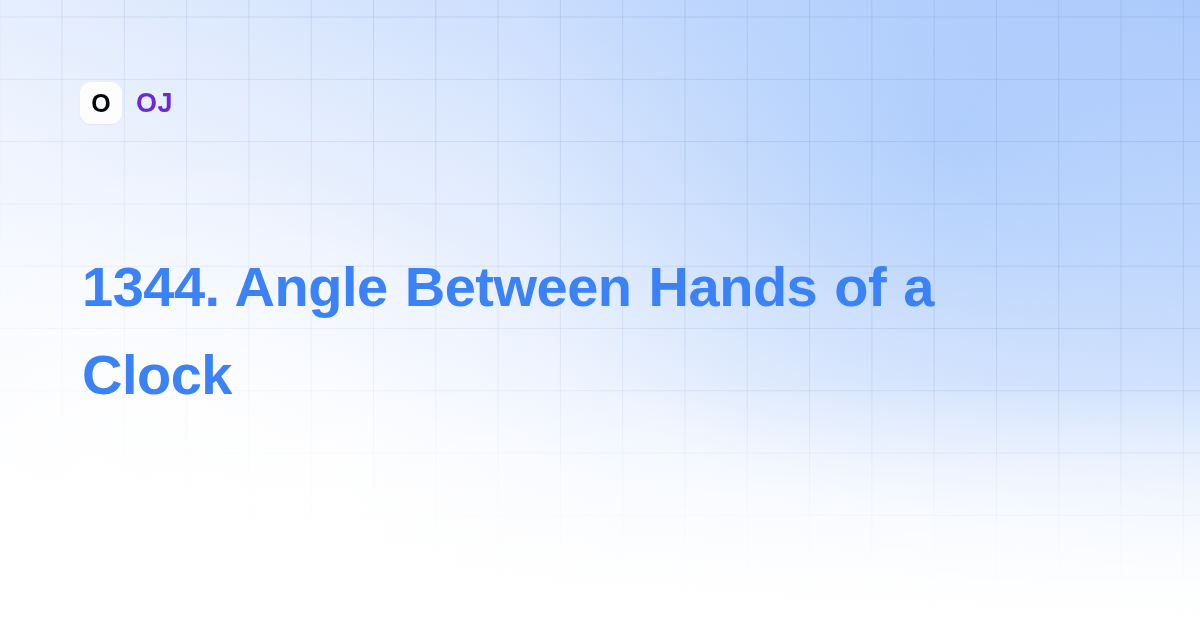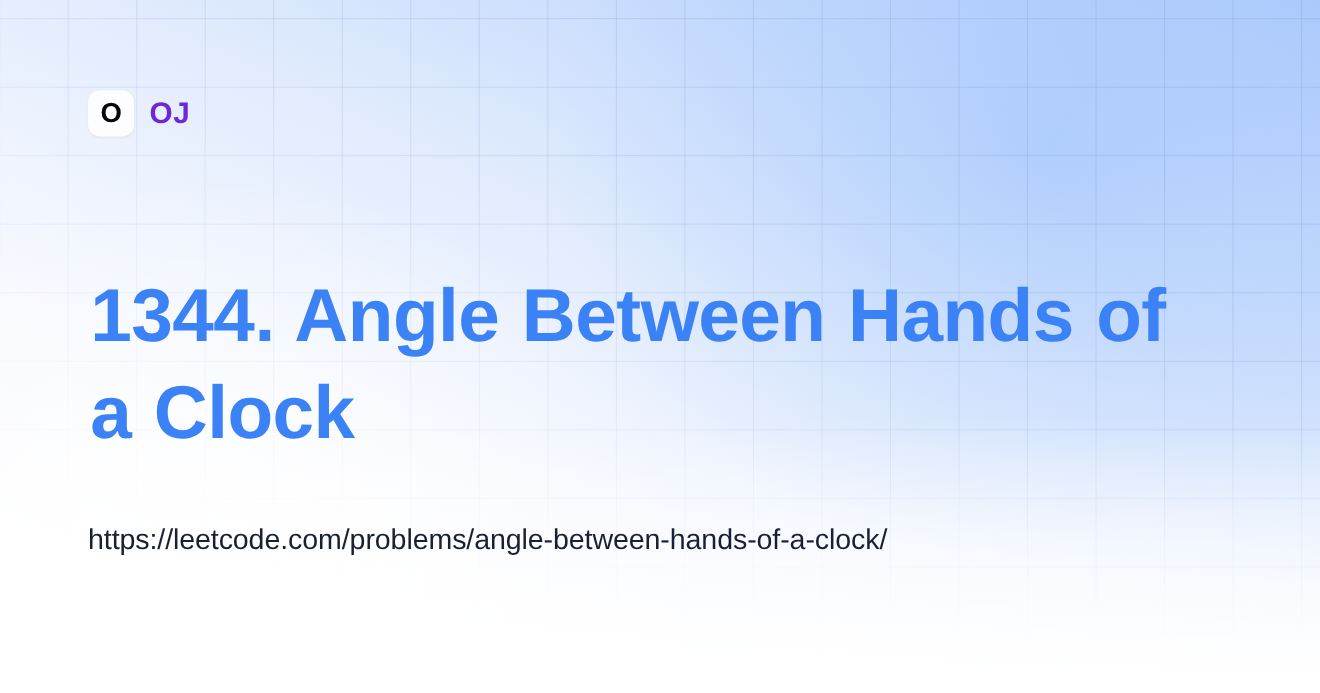--- a/index.html
+++ b/index.html
@@ -159,21 +159,21 @@
     letter-spacing: 0.5px;
   }
 
   
   .headline {
     position: absolute;
     left: 82px;
     top: 243px;
     width: 1010px;
     font-family: "Liberation Sans Narrow", "Liberation Sans", sans-serif;
-    font-size: 68px;
+    font-size: 56px;
     font-weight: bold;
     line-height: 88px;
     letter-spacing: -0.5px;
     color: #3b82f6;
     word-spacing: 2px;
   }
 
   
   .url {
     position: absolute;
@@ -203,16 +203,15 @@
 
     <div class="brand">
       <div class="brand-badge">
         <span class="brand-badge-letter">O</span>
       </div>
       <span class="brand-name">OJ</span>
     </div>
 
     <h1 class="headline">1344. Angle Between Hands of a Clock</h1>
 
-    <div class="url">https://leetcode.com/problems/angle-between-hands-of-a-clock/</div>
 
   </div>
 </div>
 
 </body></html>

